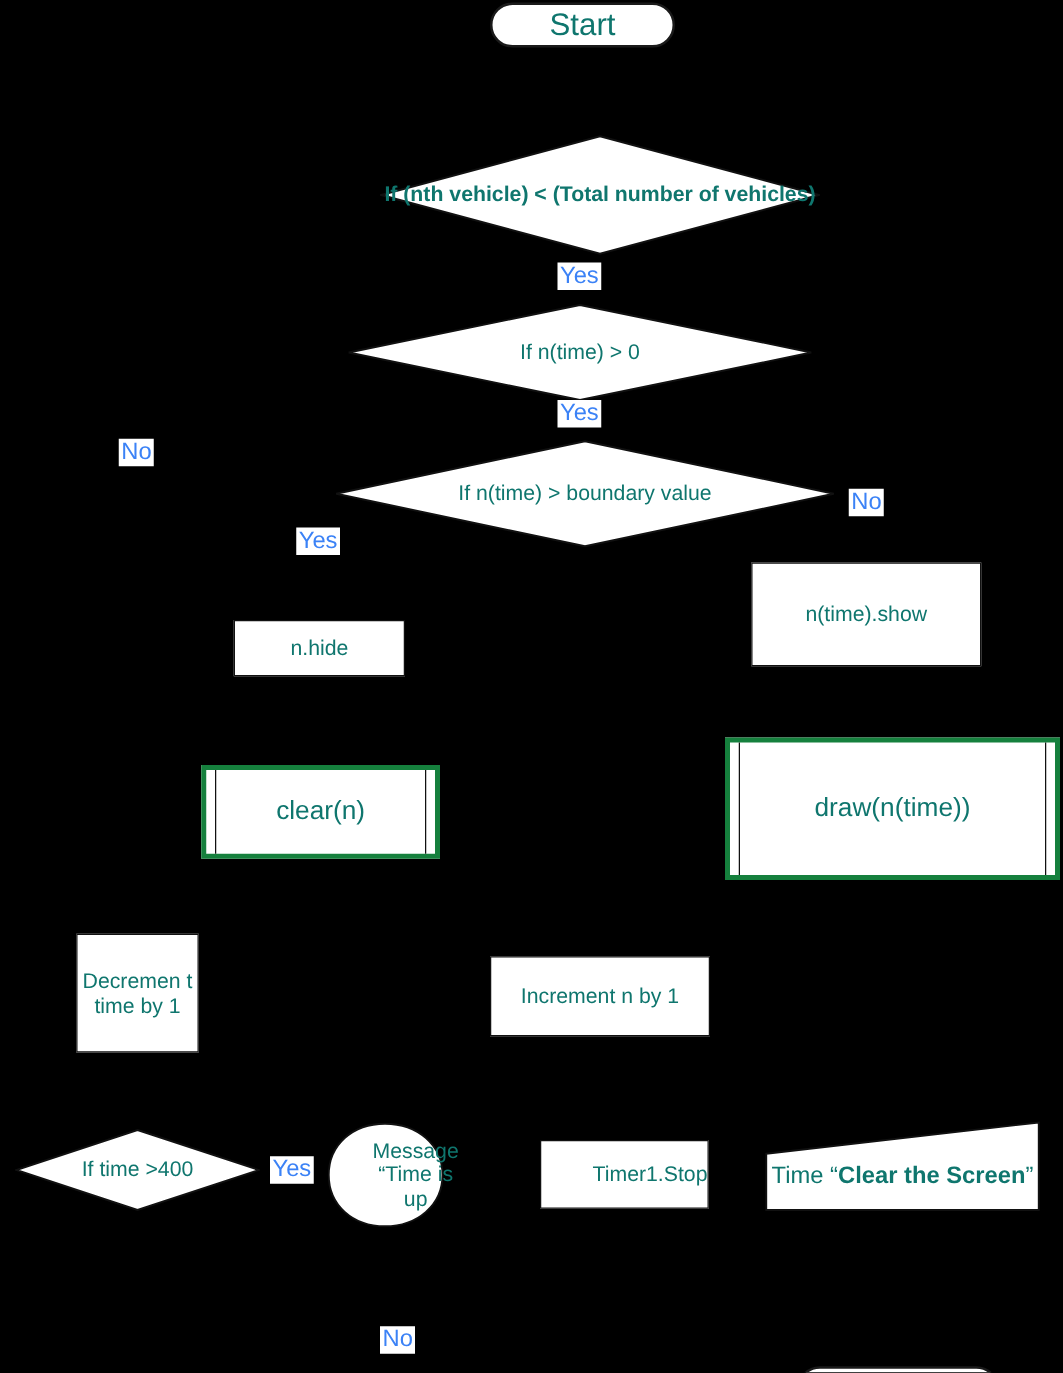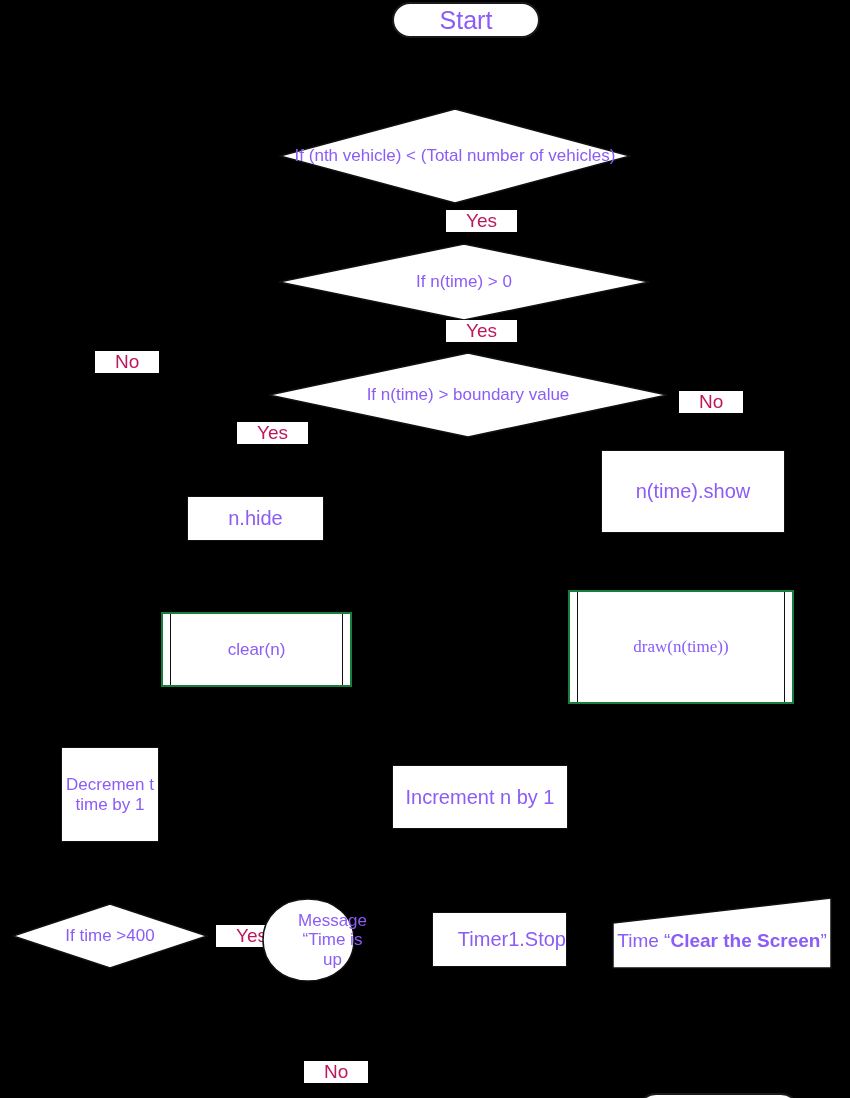--- a/index.html
+++ b/index.html
@@ -16,44 +16,44 @@
     font-family: "Liberation Sans", sans-serif;
     color: #000000;
   }
   .node {
     position: absolute;
     box-sizing: border-box;
     display: flex;
     align-items: center;
     justify-content: center;
     text-align: center;
-    color: #8b5cf6;
+    color: #0f766e;
     line-height: 1.15;
   }
 
   
   .terminal {
     background: #ffffff;
     border: 2px solid #1a1a1a;
     border-radius: 999px;
     font-size: 25px;
   }
 
   
   .process {
     background: #ffffff;
     border: 1px solid #111111;
-    font-size: 20px;
+    font-size: 17px;
   }
 
   
   .subroutine {
     background: #ffffff;
-    border: 2px solid #15803d;
-    font-size: 17px;
+    border: 4px solid #15803d;
+    font-size: 21px;
   }
   .subroutine::before,
   .subroutine::after {
     content: "";
     position: absolute;
     top: 0;
     bottom: 0;
     width: 0;
     border-left: 1px solid #111111;
   }
@@ -112,37 +112,37 @@
     z-index: 2;
     width: 100%;
     padding-top: 16px;
   }
   .skew b { font-weight: bold; margin-top: 16px; }
 
   
   .edge-label {
     position: absolute;
     background: #ffffff;
-    color: #be185d;
+    color: #3b82f6;
     font-size: 19px;
     line-height: 1.05;
-    padding: 1px 20px;
+    padding: 1px 2px;
     white-space: nowrap;
   }
 </style>
 </head>
 <body>
 
 <div id="canvas">
 
   <div class="node terminal" style="left:392px; top:2px; width:148px; height:36px;">
     <span>Start</span>
   </div>
 
-  <div class="node decision" style="left:279px; top:108px; width:352px; height:96px;">
+  <div class="node decision" style="left:304px; top:108px; width:352px; height:96px;font-weight:bold;">
     <svg viewBox="0 0 352 96" preserveAspectRatio="none">
       <polygon points="176,1 351,48 176,95 1,48" fill="#ffffff" stroke="#111111" stroke-width="1.5"></polygon>
     </svg>
     <span class="dtext">If (nth vehicle) &lt; (Total number of vehicles)</span>
   </div>
 
   <div class="edge-label" style="left:446px; top:210px;">
     <span>Yes</span>
   </div>
 
@@ -181,21 +181,21 @@
   </div>
 
   <div class="node process" style="left:187px; top:496px; width:137px; height:45px;">
     <span>n.hide</span>
   </div>
 
   <div class="node subroutine" style="left:161px; top:612px; width:191px; height:75px;">
     <span>clear(n)</span>
   </div>
 
-  <div class="node subroutine" style="left:568px; top:590px; width:226px; height:114px;font-family:Liberation Serif, serif;">
+  <div class="node subroutine" style="left:580px; top:590px; width:268px; height:114px;">
     <span>draw(n(time))</span>
   </div>
 
   <div class="node process" style="left:61px; top:747px; width:98px; height:95px; font-size:17px;">
     <span>Decremen t time by 1</span>
   </div>
 
   <div class="node process" style="left:392px; top:765px; width:176px; height:64px;">
     <span>Increment n by 1</span>
   </div>

